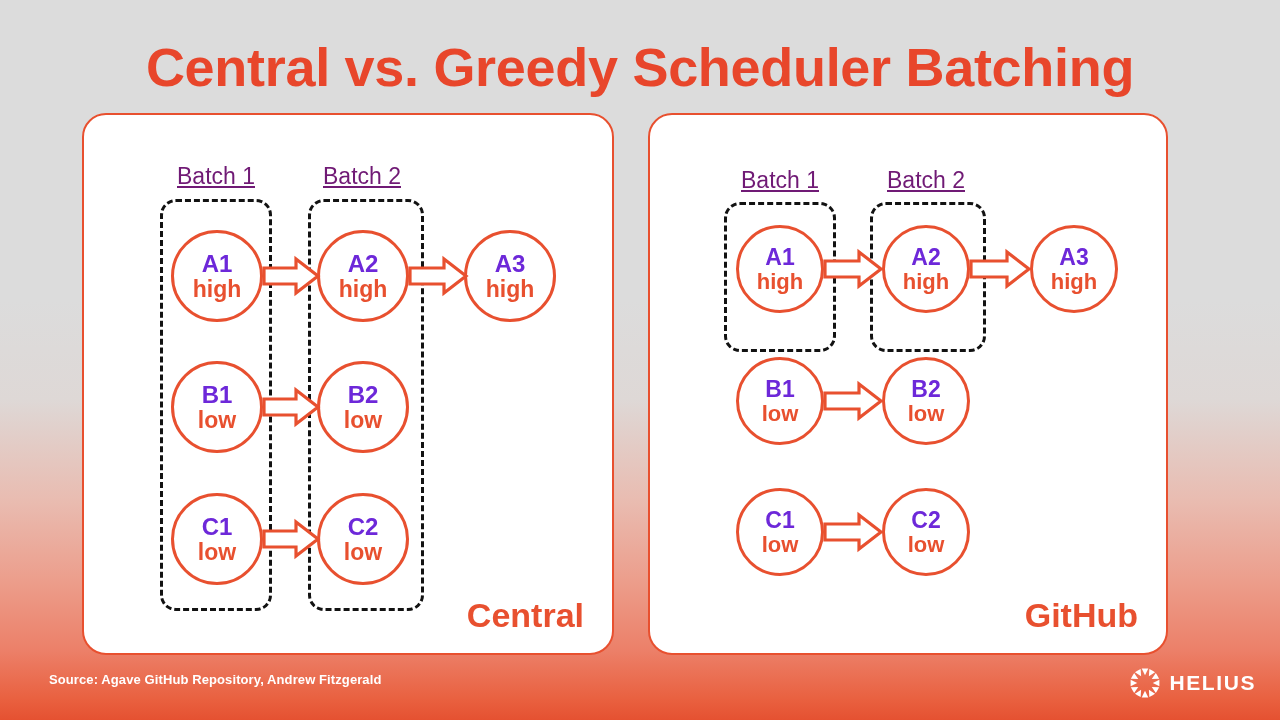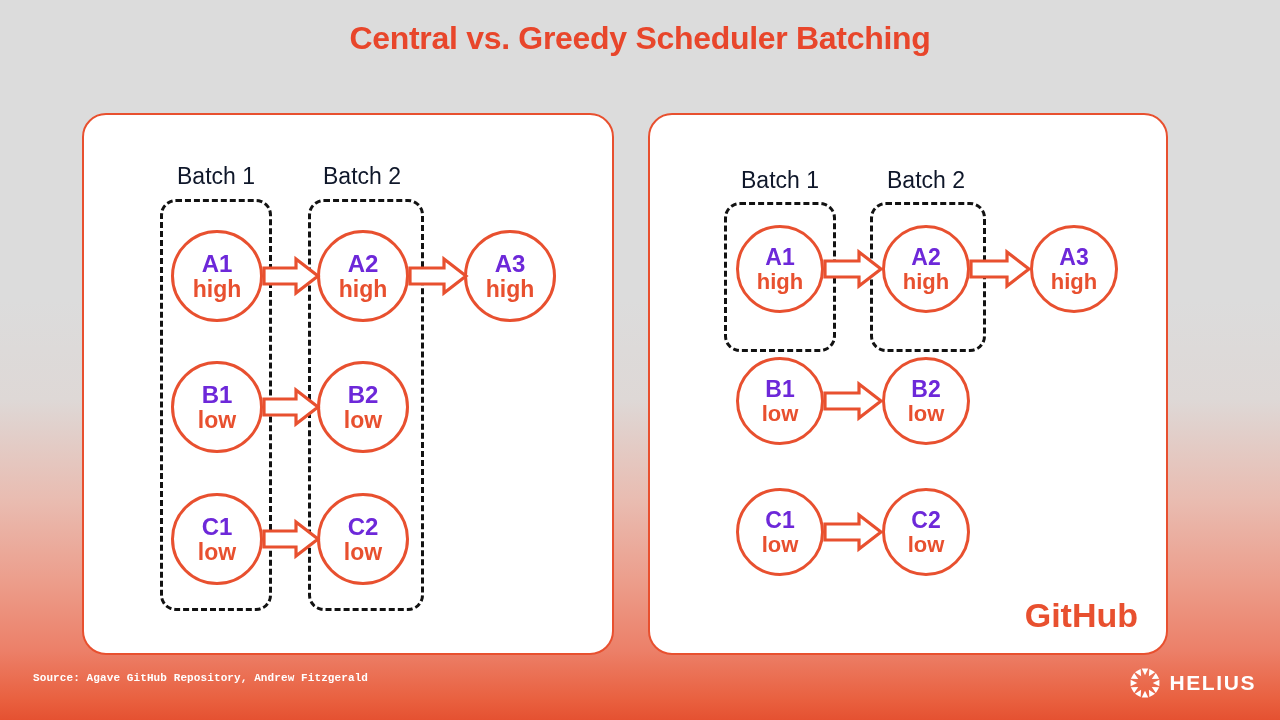--- a/index.html
+++ b/index.html
@@ -15,23 +15,23 @@
         #dcdcdc 0px, #dcdcdc 300px,
         #ded8d6 400px, #e9bcb1 500px,
         #ec9e8c 580px, #ec8069 650px,
         #e9603f 700px, #e55131 720px);
     overflow: hidden;
   }
 
   
   .title {
     position: absolute;
-    top: 20px; left: 0; width: 1280px;
+    top: 36px; left: 0; width: 1280px;
     text-align: center;
-    font-size: 32px;
+    font-size: 54px;
     font-weight: bold;
     color: #e8462b;
     letter-spacing: -0.3px;
     white-space: nowrap;
   }
 
   
   .panel {
     position: absolute;
     background: #ffffff;
@@ -54,23 +54,24 @@
   .batch-box {
     position: absolute;
     border: 3px dashed #121212;
     border-radius: 16px;
     box-sizing: border-box;
     background: transparent;
   }
   .batch-label {
     position: absolute;
     font-size: 23px;
-    color: #0f172a;
+    color: #701a75;
     white-space: nowrap;
     text-align: center;
+    text-decoration: underline;
   }
 
   
   .node {
     position: absolute;
     border: 3px solid #e8502f;
     border-radius: 50%;
     box-sizing: border-box;
     background: #ffffff;
     display: flex;
@@ -92,27 +93,26 @@
   .node.small .nid  { font-size: 23px; }
   .node.small .prio { font-size: 22px; }
 
   
   .arrow { position: absolute; }
   .arrow svg { display: block; overflow: visible; }
 
   
   .footer-src {
     position: absolute;
-    left: 33px; top: 672px;
-    font-size: 11px;
+    left: 49px; top: 672px;
+    font-size: 13px;
     font-weight: bold;
     color: #ffffff;
     white-space: nowrap;
     letter-spacing: 0.1px;
-    font-family: Liberation Mono, monospace;
   }
   .logo {
     position: absolute;
     right: 24px; top: 668px;
     display: flex;
     align-items: center;
     gap: 9px;
   }
   .logo-mark { width: 30px; height: 30px; display: block; }
   .logo-text {
@@ -182,20 +182,21 @@
       <svg width="58" height="40" viewBox="0 0 58 40">
         <path d="M2,12 L34,12 L34,3 L56,20 L34,37 L34,28 L2,28 Z" fill="#ffffff" stroke="#e8502f" stroke-width="3.2" stroke-linejoin="miter"></path>
       </svg>
     </div>
     <div class="arrow" style="left: 178px; top: 404px;">
       <svg width="58" height="40" viewBox="0 0 58 40">
         <path d="M2,12 L34,12 L34,3 L56,20 L34,37 L34,28 L2,28 Z" fill="#ffffff" stroke="#e8502f" stroke-width="3.2" stroke-linejoin="miter"></path>
       </svg>
     </div>
 
+    <div class="panel-label" style="right: 28px; bottom: 18px;">Central</div>
   </div>
 
   <div class="panel" id="panel-greedy">
 
     <div class="batch-label" style="left: 70px; top: 52px; width: 120px;">Batch 1</div>
     <div class="batch-label" style="left: 216px; top: 52px; width: 120px;">Batch 2</div>
 
     <div class="batch-box" style="left: 74px; top: 87px; width: 112px; height: 150px;"></div>
     <div class="batch-box" style="left: 220px; top: 87px; width: 116px; height: 150px;"></div>
 

